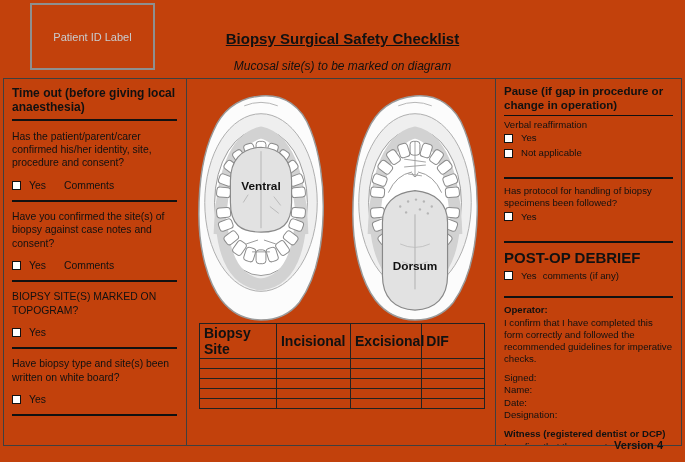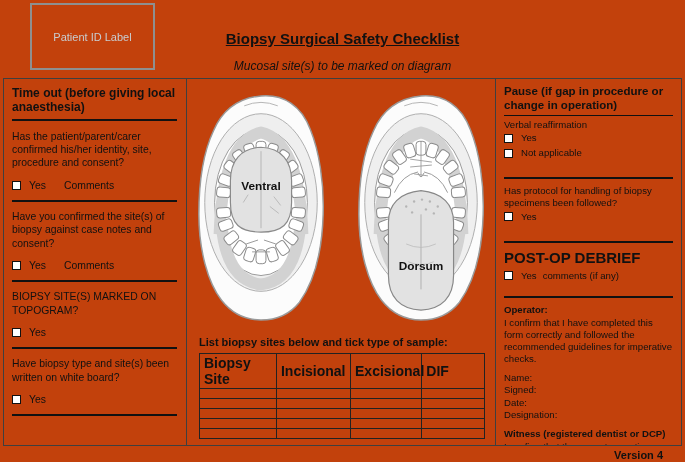--- a/index.html
+++ b/index.html
@@ -41,29 +41,29 @@
 
   .bold { font-weight:bold; }
   .sig-block { margin-top:7px; }
   .sig-line { line-height:1.3; }
   .statement { margin-top:1px; }
   .nowrap { white-space:nowrap; }
   .spacer-sm { height:6px; }
   .spacer-md { height:9px; }
 
   
-  .diagrams { display:flex; justify-content:space-between; gap:6px; margin-top:3px; }
+  .diagrams { display:flex; justify-content:flex-start; gap:6px; margin-top:3px; }
   svg.mouth { display:block; }
   svg text { font-family:"Liberation Sans", sans-serif; }
   .table-caption { font-weight:bold; font-size:11px; margin:13px 0 5px 12px; }
   table.biopsy { border-collapse:collapse; margin-left:12px; width:286px; table-layout:fixed; }
   table.biopsy th { border:1.2px solid #222; font-size:14px; text-align:left; padding:1px 4px; height:13px; }
   table.biopsy td { border:1.2px solid #222; height:10px; }
 
-  .version { position:absolute; right:22px; bottom:1px; font-weight:bold; font-size:11px; }
+  .version { position:absolute; right:22px; bottom:11px; font-weight:bold; font-size:11px; }
 </style>
 </head>
 <body>
 
 <div class="page">
 
   <div class="patient-box">
     <span>Patient ID Label</span>
   </div>
 
@@ -207,21 +207,20 @@
             <circle cx="84" cy="117" r="1.2"></circle>
               <circle cx="92" cy="122" r="1.2"></circle>
               <circle cx="66" cy="128" r="1.2"></circle>
             <circle cx="80" cy="125" r="1.2"></circle>
               <circle cx="88" cy="129" r="1.2"></circle>
           </g>
           <text x="75" y="186" text-anchor="middle" font-size="12" font-weight="bold" fill="#111">Dorsum</text>
         </svg>
       </div>
 
-      <div class="table-caption">List biopsy sites below and tick type of sample:</div>
       <table class="biopsy">
         <thead>
           <tr>
             <th style="width:27%">Biopsy Site</th>
             <th style="width:26%">Incisional</th>
             <th style="width:25%">Excisional</th>
             <th style="width:22%">DIF</th>
           </tr>
         </thead>
         <tbody>
@@ -295,22 +294,22 @@
           <span class="note">comments (if any)</span>
         </div>
       </div>
       <div class="spacer-sm"></div>
       <hr class="divider-r">
 
       <div>
         <div class="bold">Operator:</div>
         <div class="statement">I confirm that I have completed this form correctly and followed the recommended guidelines for imperative checks.</div>
         <div class="sig-block">
+          <div class="sig-line">Signed:</div>
           <div class="sig-line">Name:</div>
-          <div class="sig-line">Signed:</div>
           <div class="sig-line">Date:</div>
           <div class="sig-line">Designation:</div>
         </div>
       </div>
       <div class="spacer-sm"></div>
 
       <div>
         <div class="bold nowrap">Witness (registered dentist or DCP)</div>
         <div class="statement">I confirm that the correct operative checks have been carried out.</div>
 

